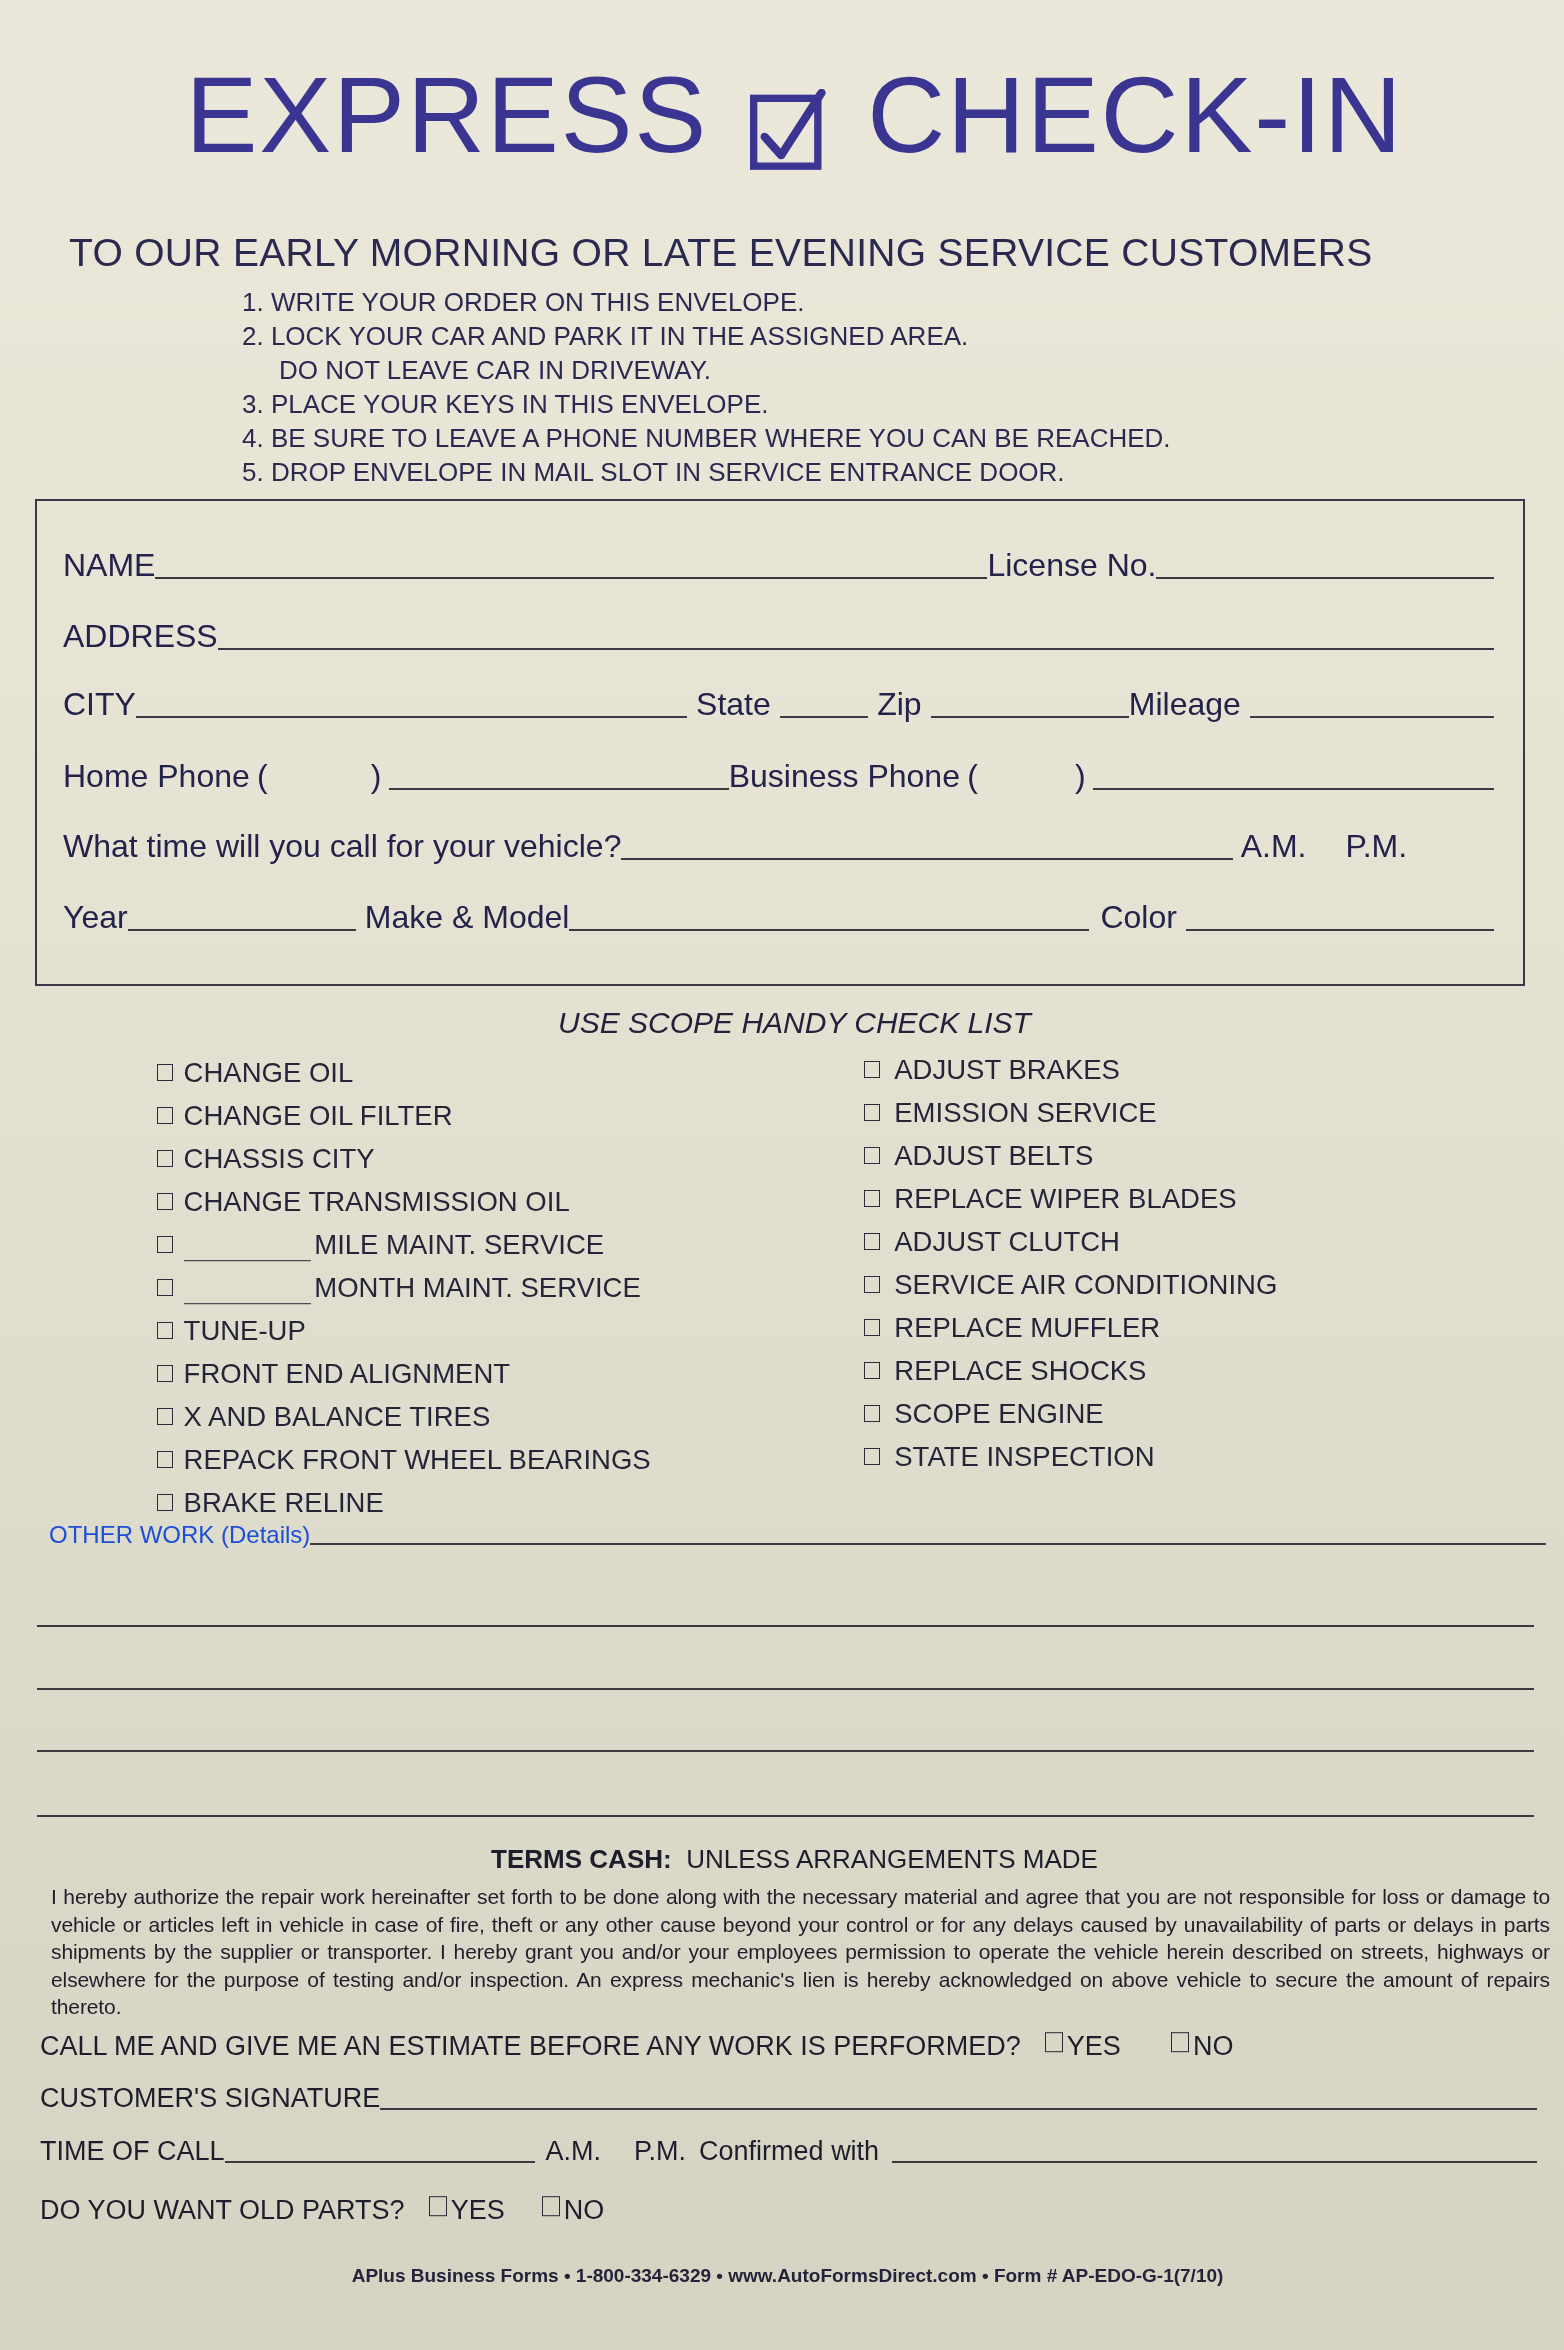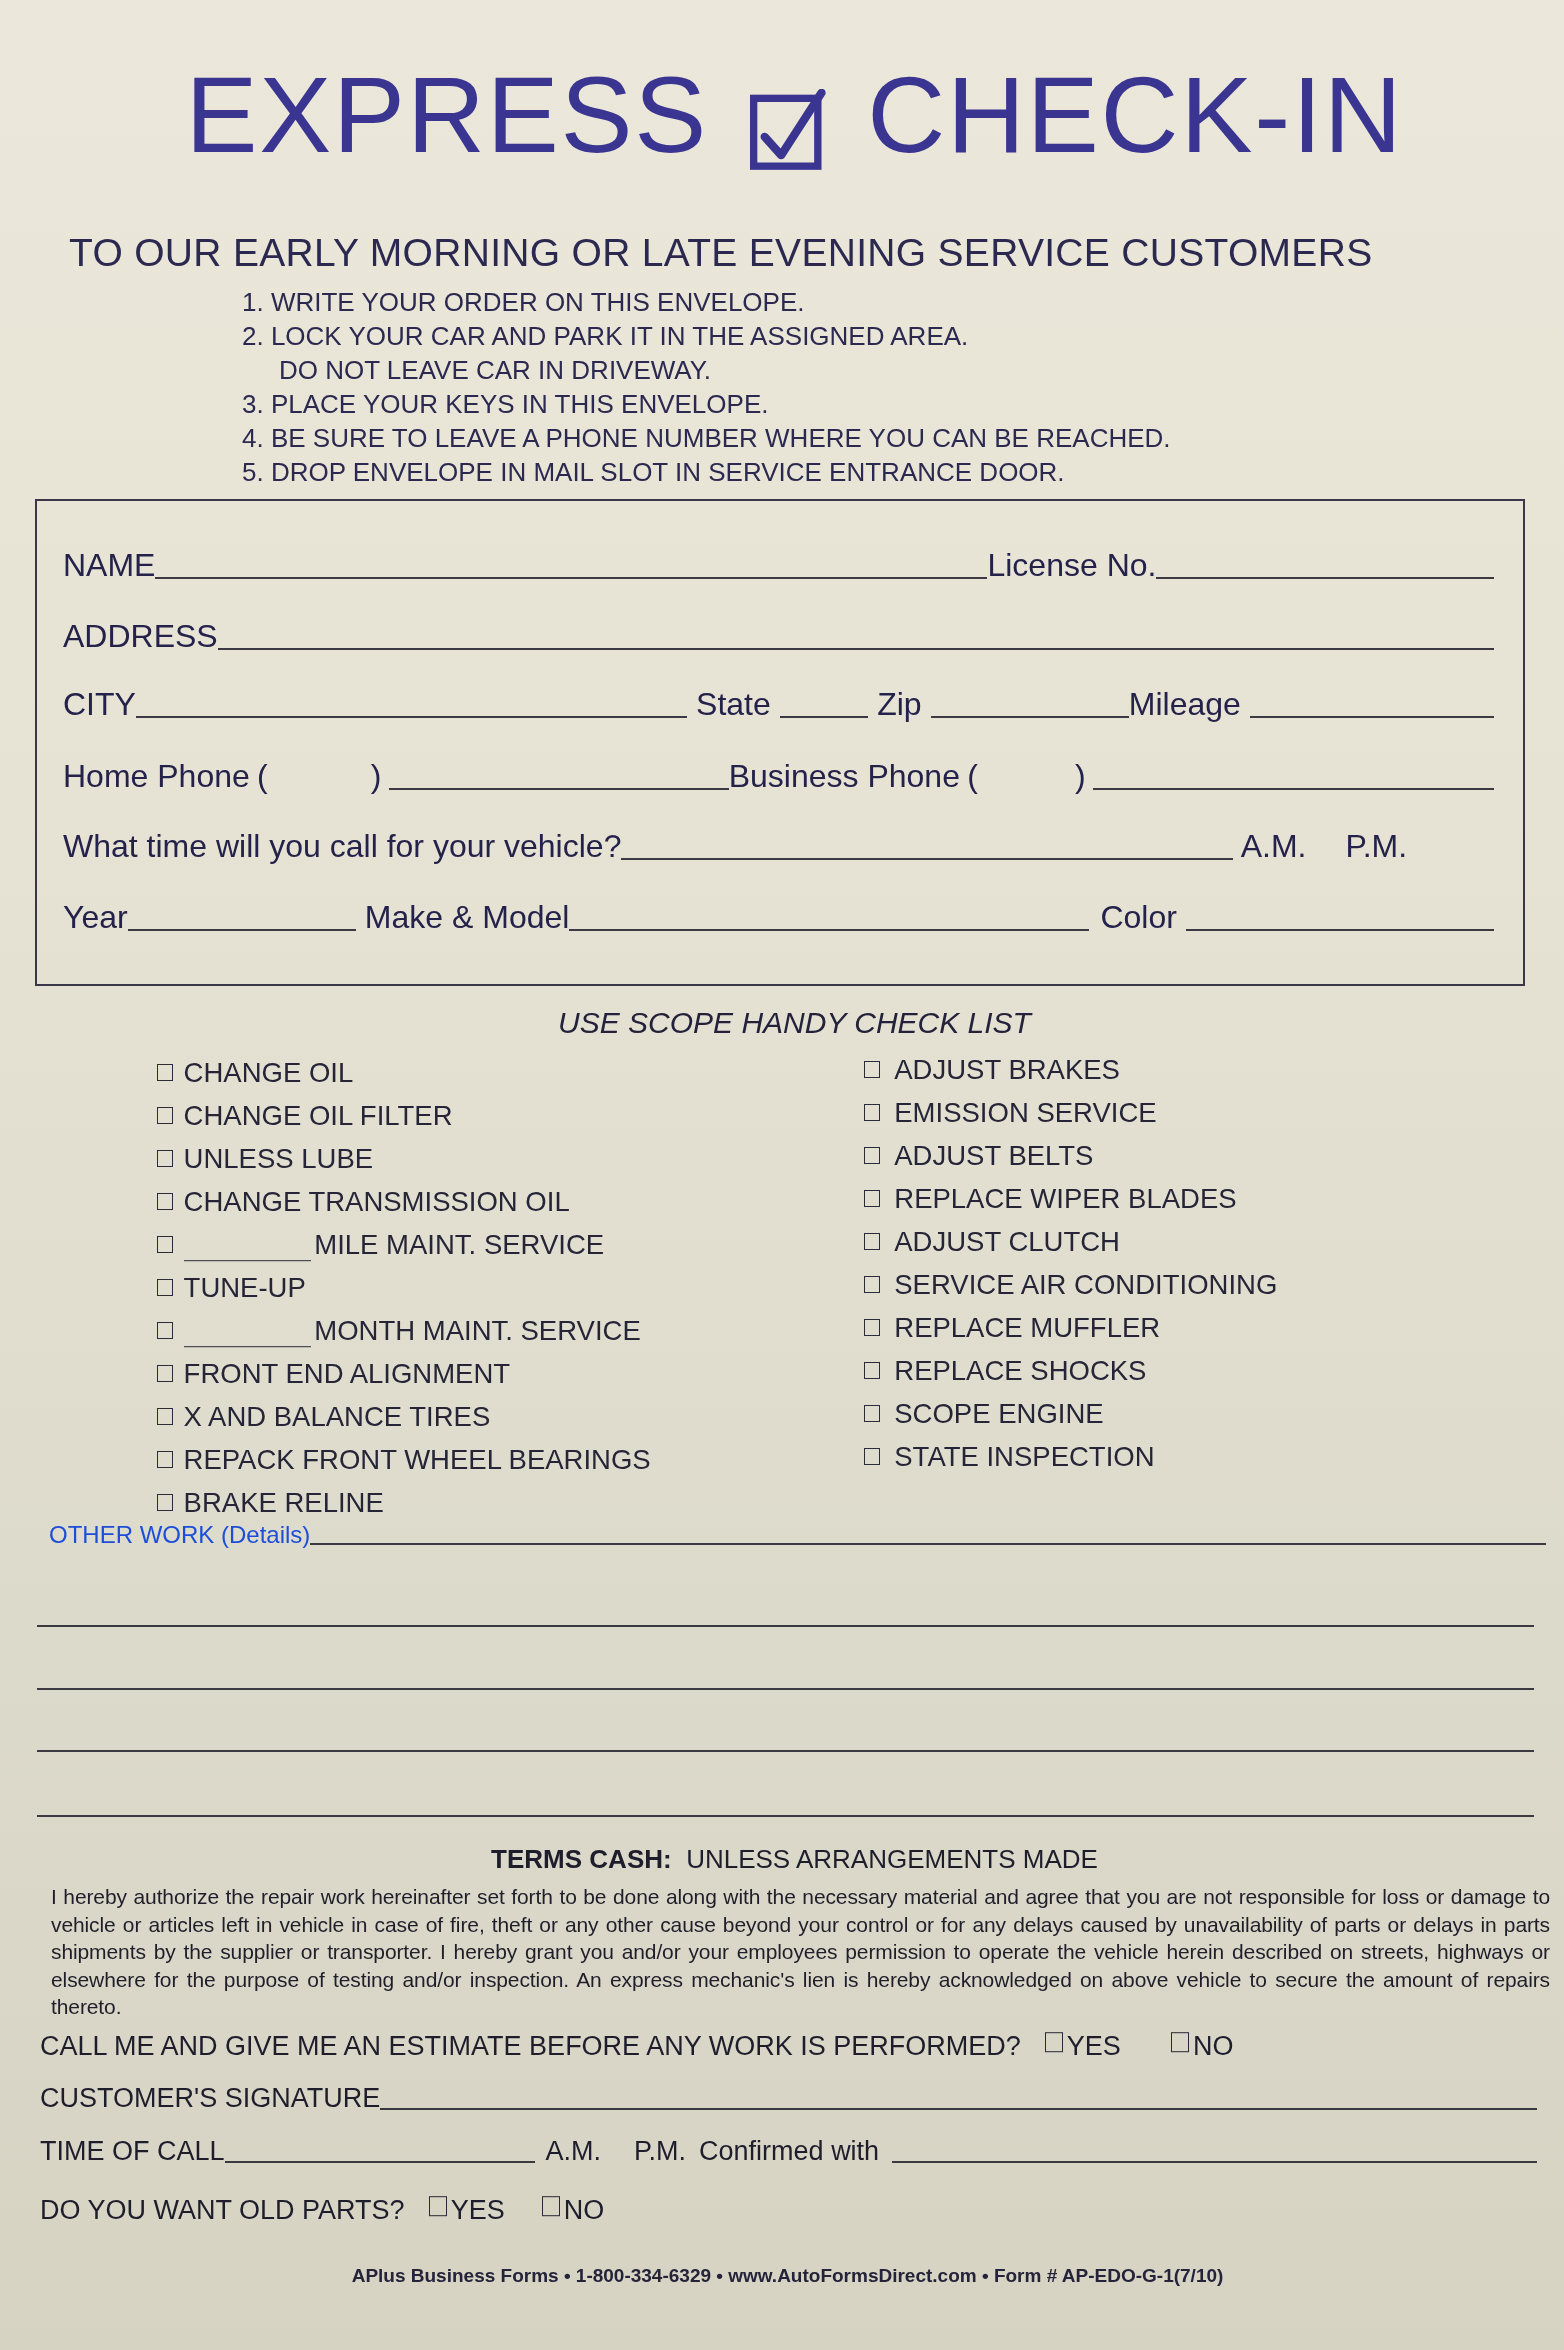--- a/index.html
+++ b/index.html
@@ -165,39 +165,39 @@
   <div class="citem">
       <span class="cbox"></span>
       <span>CHANGE OIL</span>
     </div>
   <div class="citem">
       <span class="cbox"></span>
       <span>CHANGE OIL FILTER</span>
     </div>
   <div class="citem">
       <span class="cbox"></span>
-      <span>UNLESS LUBE</span>
+      <span>CHASSIS CITY</span>
     </div>
   <div class="citem">
       <span class="cbox"></span>
       <span>CHANGE TRANSMISSION OIL</span>
     </div>
   <div class="citem">
       <span class="cbox"></span>
       <span class="cblank"></span>
       <span>MILE MAINT. SERVICE</span>
     </div>
   <div class="citem">
       <span class="cbox"></span>
-      <span>TUNE-UP</span>
-    </div>
-  <div class="citem">
-      <span class="cbox"></span>
       <span class="cblank"></span>
       <span>MONTH MAINT. SERVICE</span>
+    </div>
+  <div class="citem">
+      <span class="cbox"></span>
+      <span>TUNE-UP</span>
     </div>
   <div class="citem">
       <span class="cbox"></span>
       <span>FRONT END ALIGNMENT</span>
     </div>
   <div class="citem">
       <span class="cbox"></span>
       <span>X AND BALANCE TIRES</span>
     </div>
   <div class="citem">

